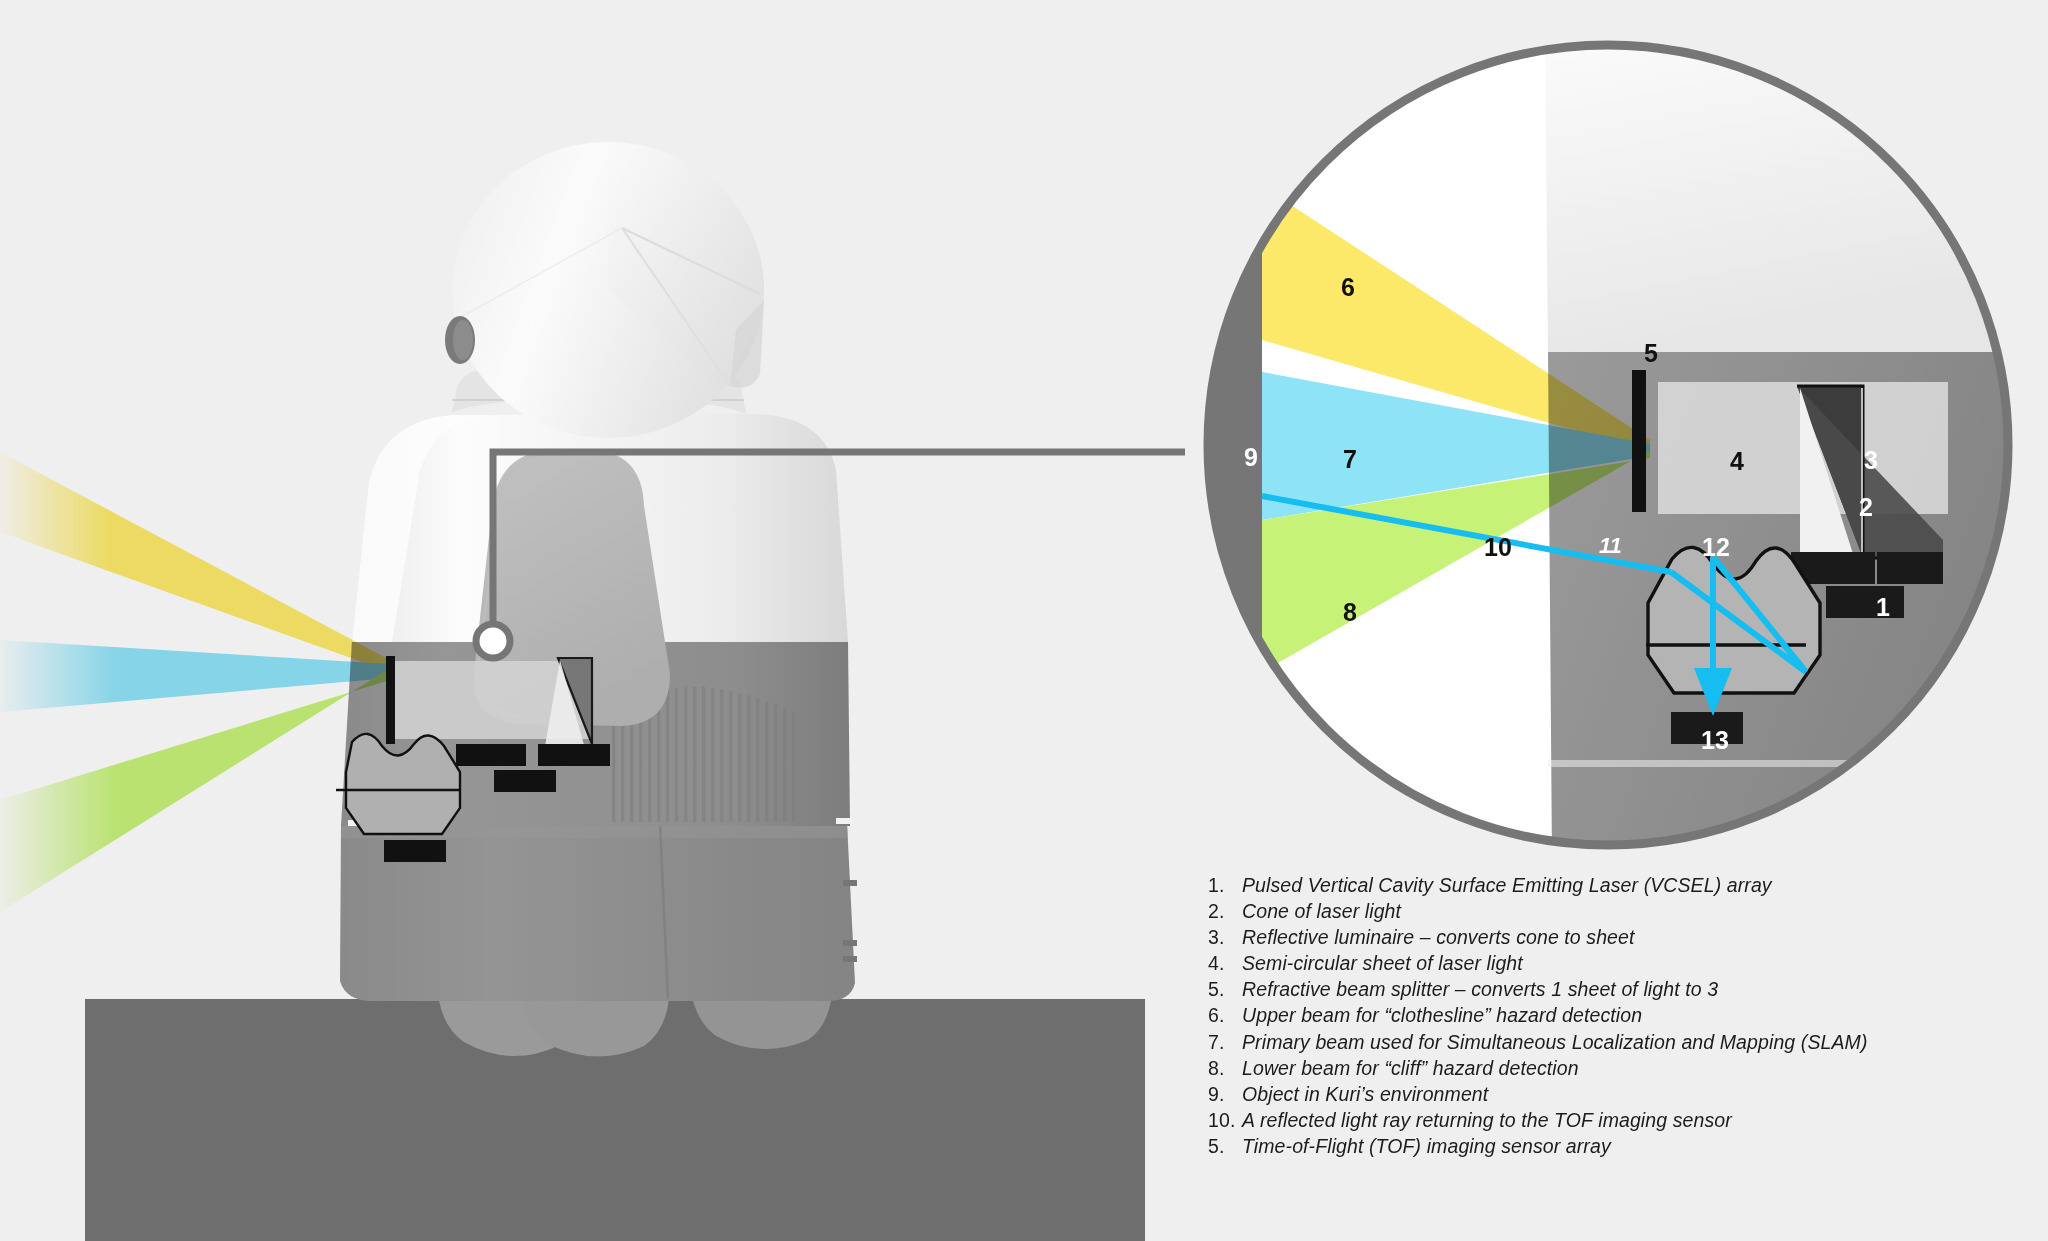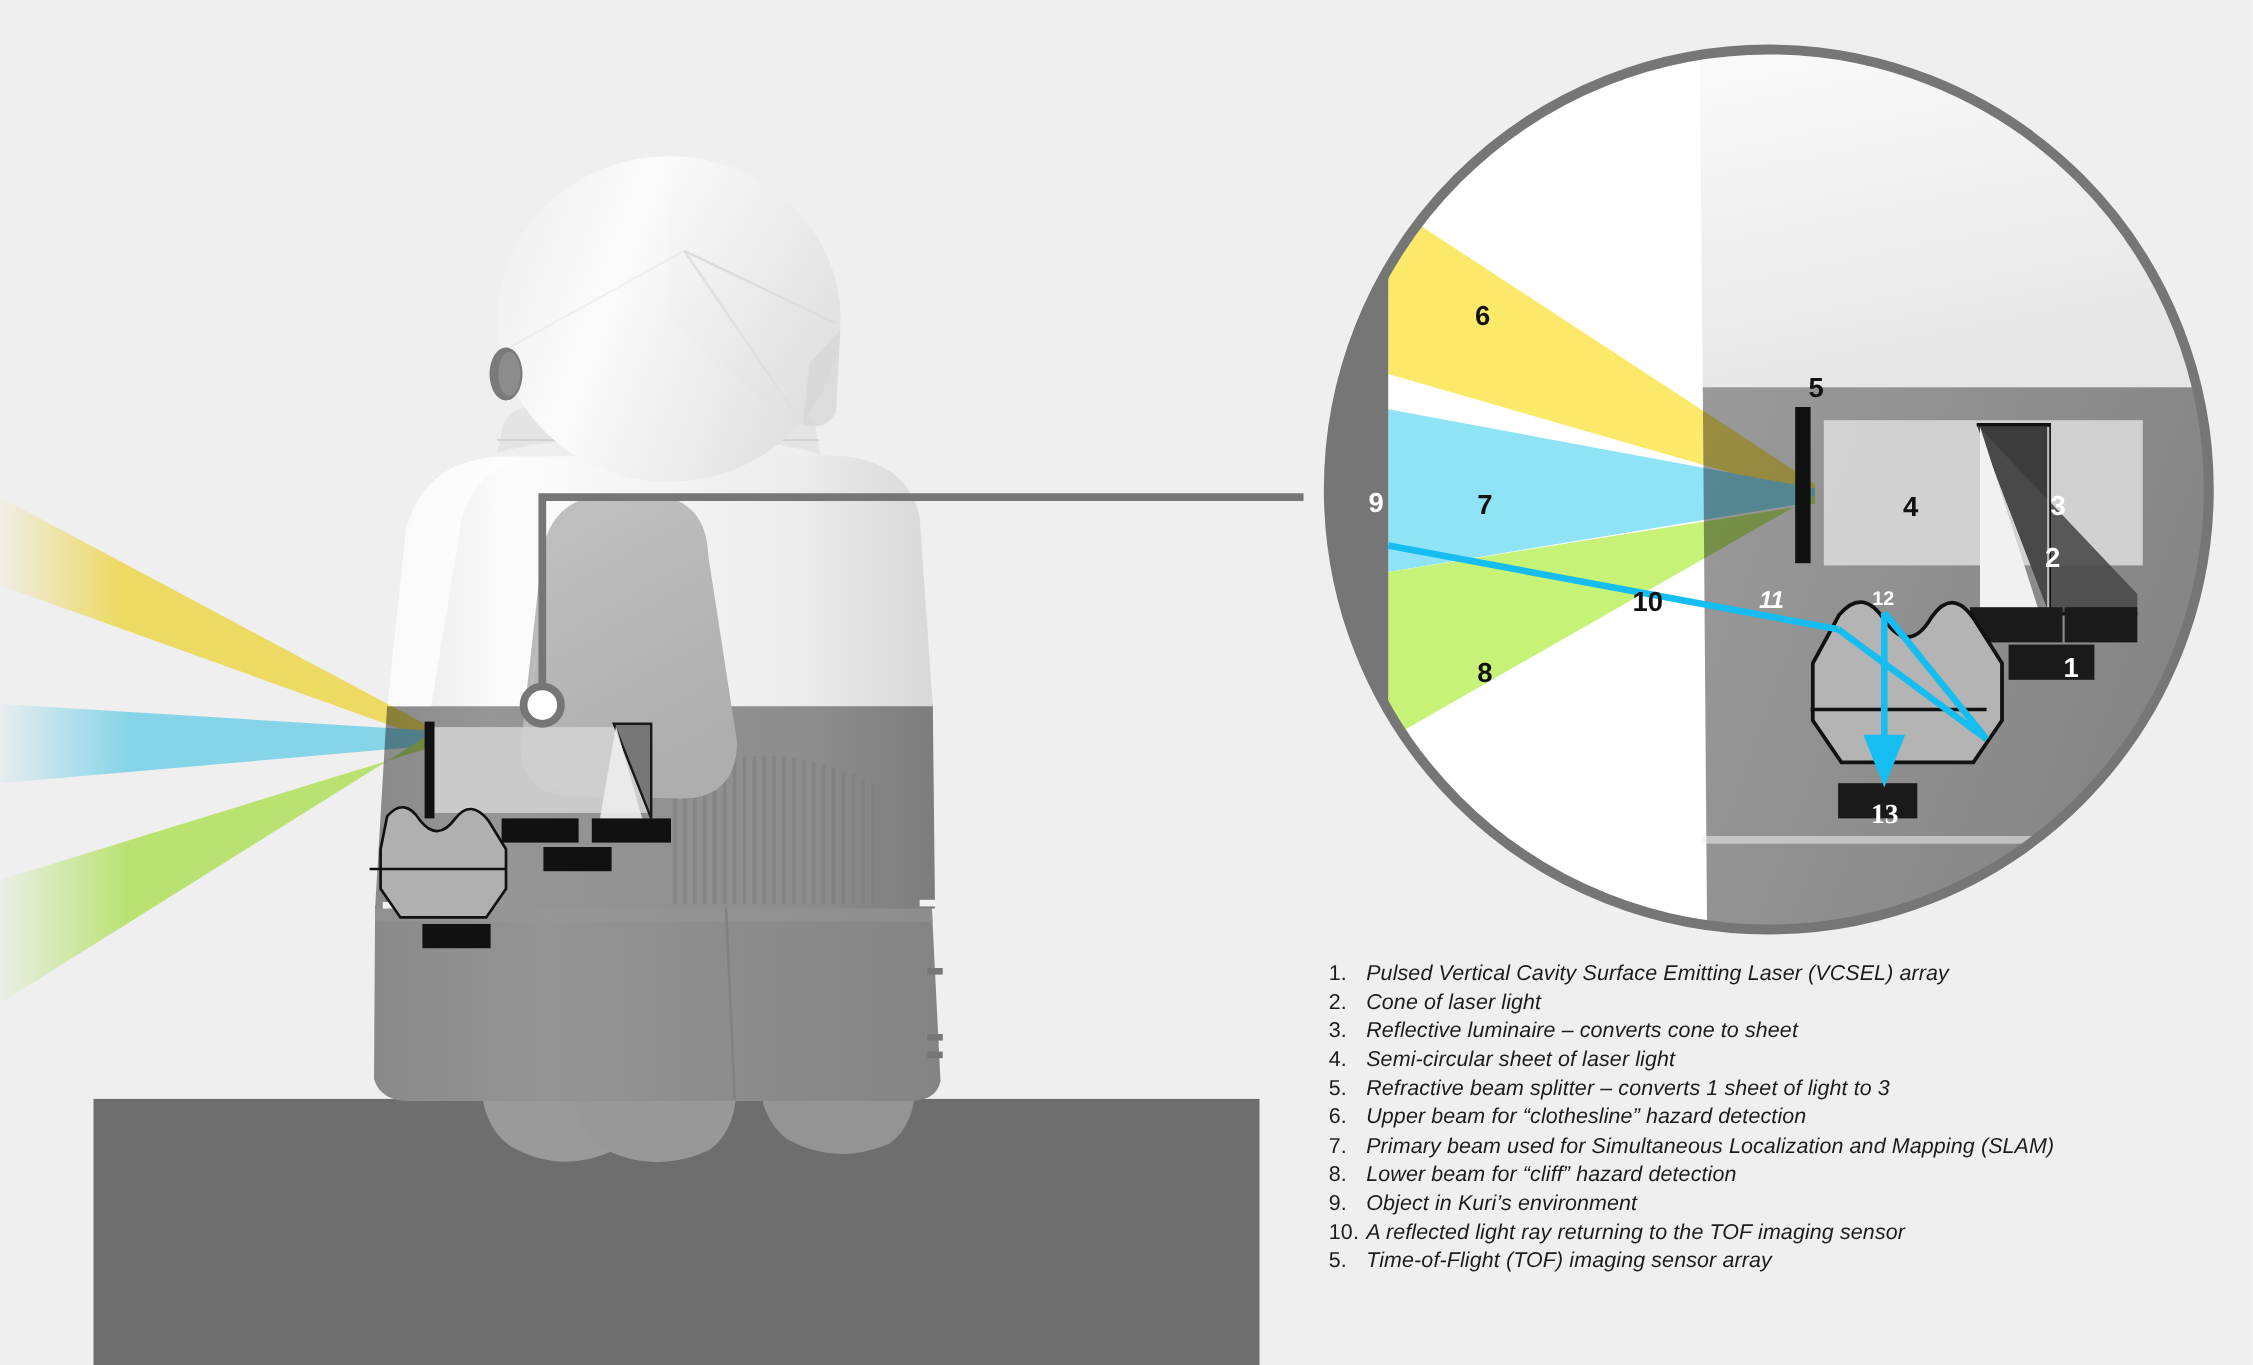--- a/index.html
+++ b/index.html
@@ -275,22 +275,22 @@
       <div class="cnum light" style="left: 1859px; top: 495px; font-size: 25px;">2</div>
       <div class="cnum light" style="left: 1864px; top: 448px; font-size: 25px;">3</div>
       <div class="cnum dark" style="left: 1730px; top: 449px; font-size: 25px;">4</div>
       <div class="cnum dark" style="left: 1644px; top: 341px; font-size: 25px;">5</div>
       <div class="cnum dark" style="left: 1341px; top: 275px; font-size: 25px;">6</div>
       <div class="cnum dark" style="left: 1343px; top: 447px; font-size: 25px;">7</div>
       <div class="cnum dark" style="left: 1343px; top: 600px; font-size: 25px;">8</div>
       <div class="cnum light" style="left: 1244px; top: 445px; font-size: 25px;">9</div>
       <div class="cnum dark" style="left: 1484px; top: 535px; font-size: 25px;">10</div>
       <div class="cnum light" style="left: 1599px; top: 535px; font-size: 22px; font-style: italic;">11</div>
-      <div class="cnum light" style="left: 1702px; top: 535px; font-size: 18px;">12</div>
-      <div class="cnum light" style="left: 1701px; top: 728px; font-size: 25px; font-family: Liberation Serif, serif;">13</div>
+      <div class="cnum light" style="left: 1702px; top: 535px; font-size: 25px;">12</div>
+      <div class="cnum light" style="left: 1701px; top: 728px; font-size: 25px;">13</div>
     </div>
 
 <div id="legend">
       <div class="row">
         <span class="num">1.</span>
         <span class="txt">Pulsed Vertical Cavity Surface Emitting Laser (VCSEL) array</span>
       </div>
       <div class="row">
         <span class="num">2.</span>
         <span class="txt">Cone of laser light</span>

